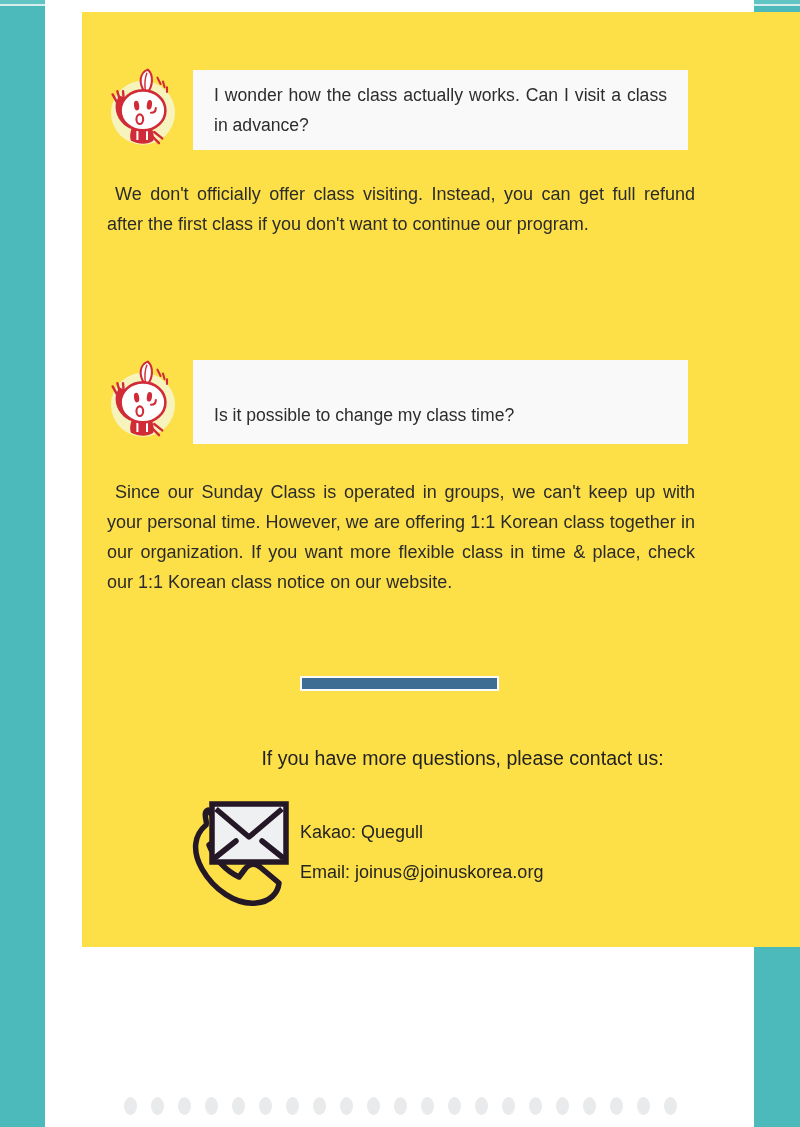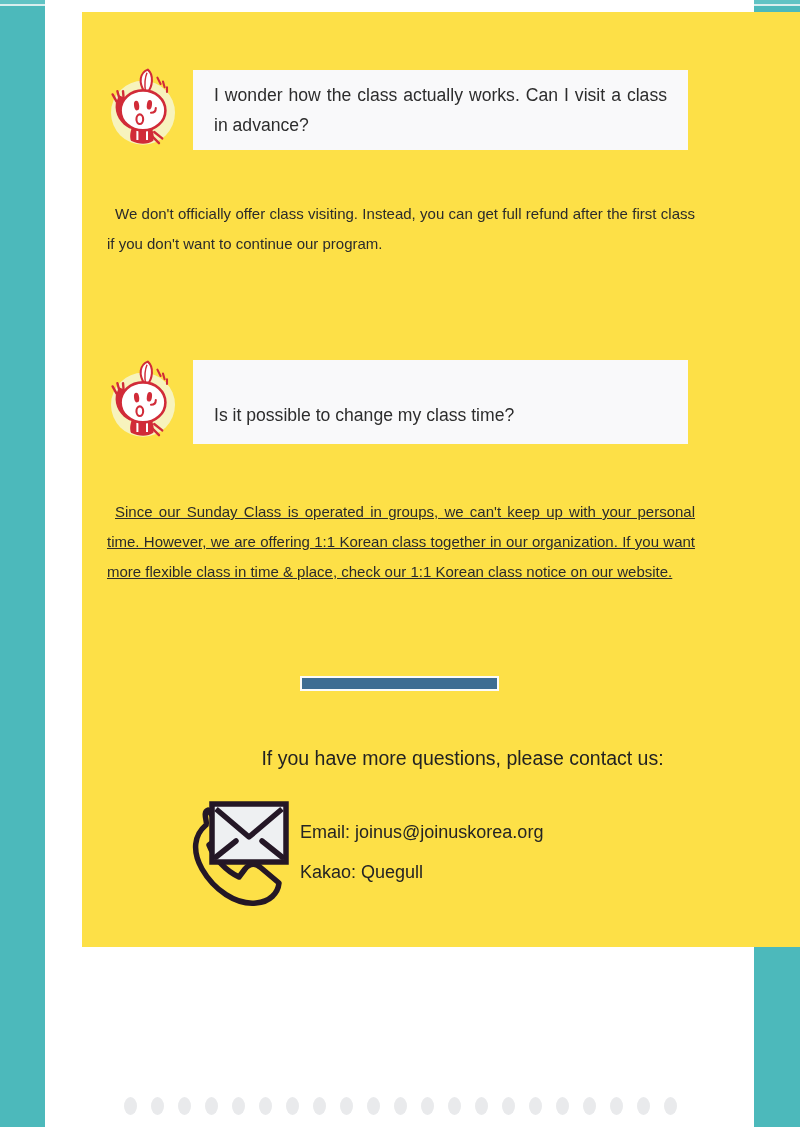--- a/index.html
+++ b/index.html
@@ -83,29 +83,28 @@
     color: #2d2d2d;
     text-align: justify;
     width: 100%;
   }
   .faq-row.q2 .question-text { text-align: left; margin-top: 26px; }
 
   .answer {
     position: absolute;
     left: 25px;
     width: 588px;
-    font-size: 15px;
+    font-size: 18px;
     line-height: 30px;
     color: #2b2b2b;
     text-align: justify;
     text-indent: 8px;
-    margin-top: 20px;
   }
   .answer.a1 { top: 167px; }
-  .answer.a2 { top: 465px; text-decoration: underline; }
+  .answer.a2 { top: 465px; }
 
   
   .divider {
     position: absolute;
     left: 220px;
     top: 666px;
     width: 195px;
     height: 11px;
     background: #3e6d93;
     outline: 2px solid #fbfbfb;
@@ -251,22 +250,22 @@
 
     <h2 class="contact-heading">If you have more questions, please contact us:</h2>
 
     <span class="contact-icon">
       <svg>
           <use href="#phone-mail"></use>
         </svg>
     </span>
 
     <div class="contact-lines">
+      <p class="contact-line">Kakao: Quegull</p>
       <p class="contact-line">Email: joinus@joinuskorea.org</p>
-      <p class="contact-line">Kakao: Quegull</p>
     </div>
 
 
   </div>
 
   <div class="dots">
       <span class="dot"></span>
       <span class="dot"></span>
       <span class="dot"></span>
       <span class="dot"></span>

